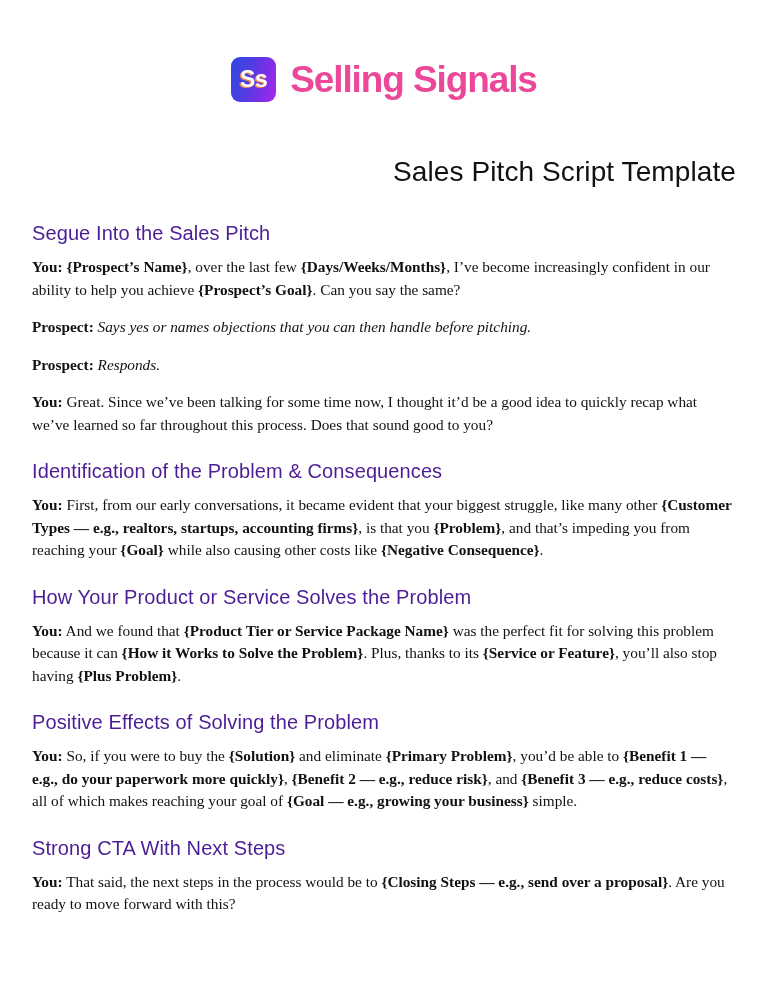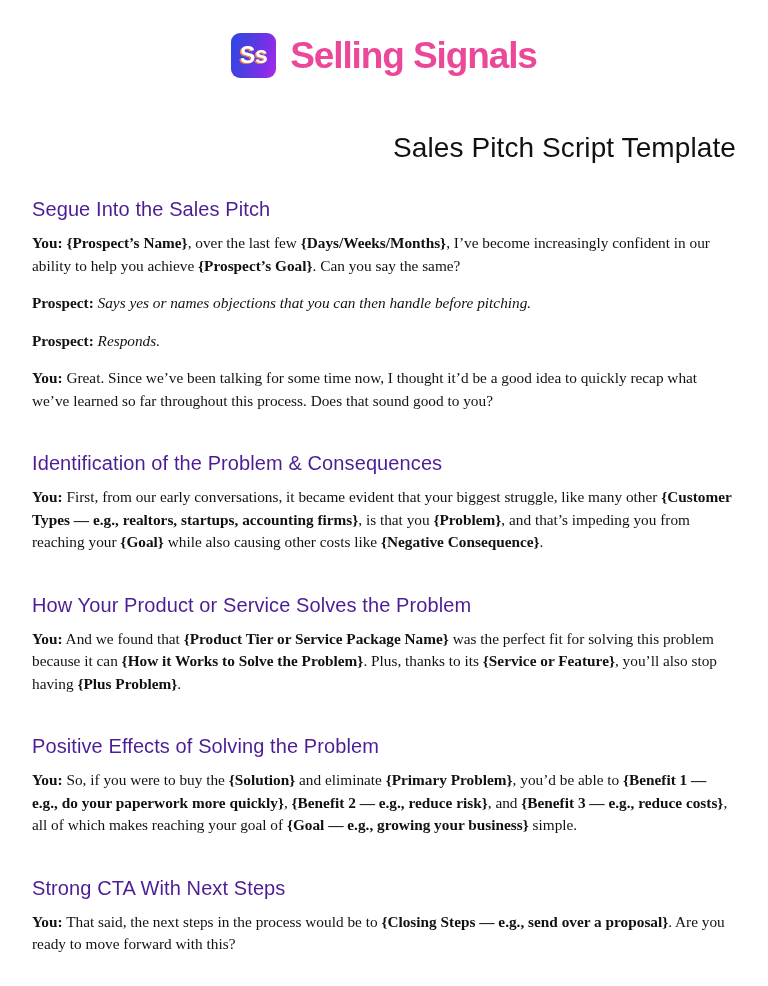--- a/index.html
+++ b/index.html
@@ -22,21 +22,21 @@
     box-sizing: border-box;
     padding: 0 32px;
   }
 
   
   .brand {
     display: flex;
     align-items: center;
     justify-content: center;
     gap: 14px;
-    padding-top: 24px;
+    padding-top: 48px;
     height: 62px;
   }
   .brand-mark {
     width: 45px;
     height: 45px;
     border-radius: 9px;
     background: linear-gradient(105deg, #2f46e3 0%, #4b3fe0 35%, #7b2fe6 70%, #a82ae8 100%);
     position: relative;
     flex: 0 0 auto;
     overflow: hidden;
@@ -85,21 +85,21 @@
   }
   .section-heading {
     font-family: "Liberation Sans", sans-serif;
     font-size: 20px;
     font-weight: normal;
     color: #4c1d95;
     margin: 0 0 11px 0;
     letter-spacing: 0.1px;
   }
   .section + .section .section-heading {
-    margin-top: 40px;
+    margin-top: 24px;
   }
   .line {
     font-family: Liberation Serif, serif;
     font-size: 15.3px;
     line-height: 22.5px;
     color: #111111;
     margin: 0 1px 15px 0;
     max-width: 712px;
     text-align: left;
   }

